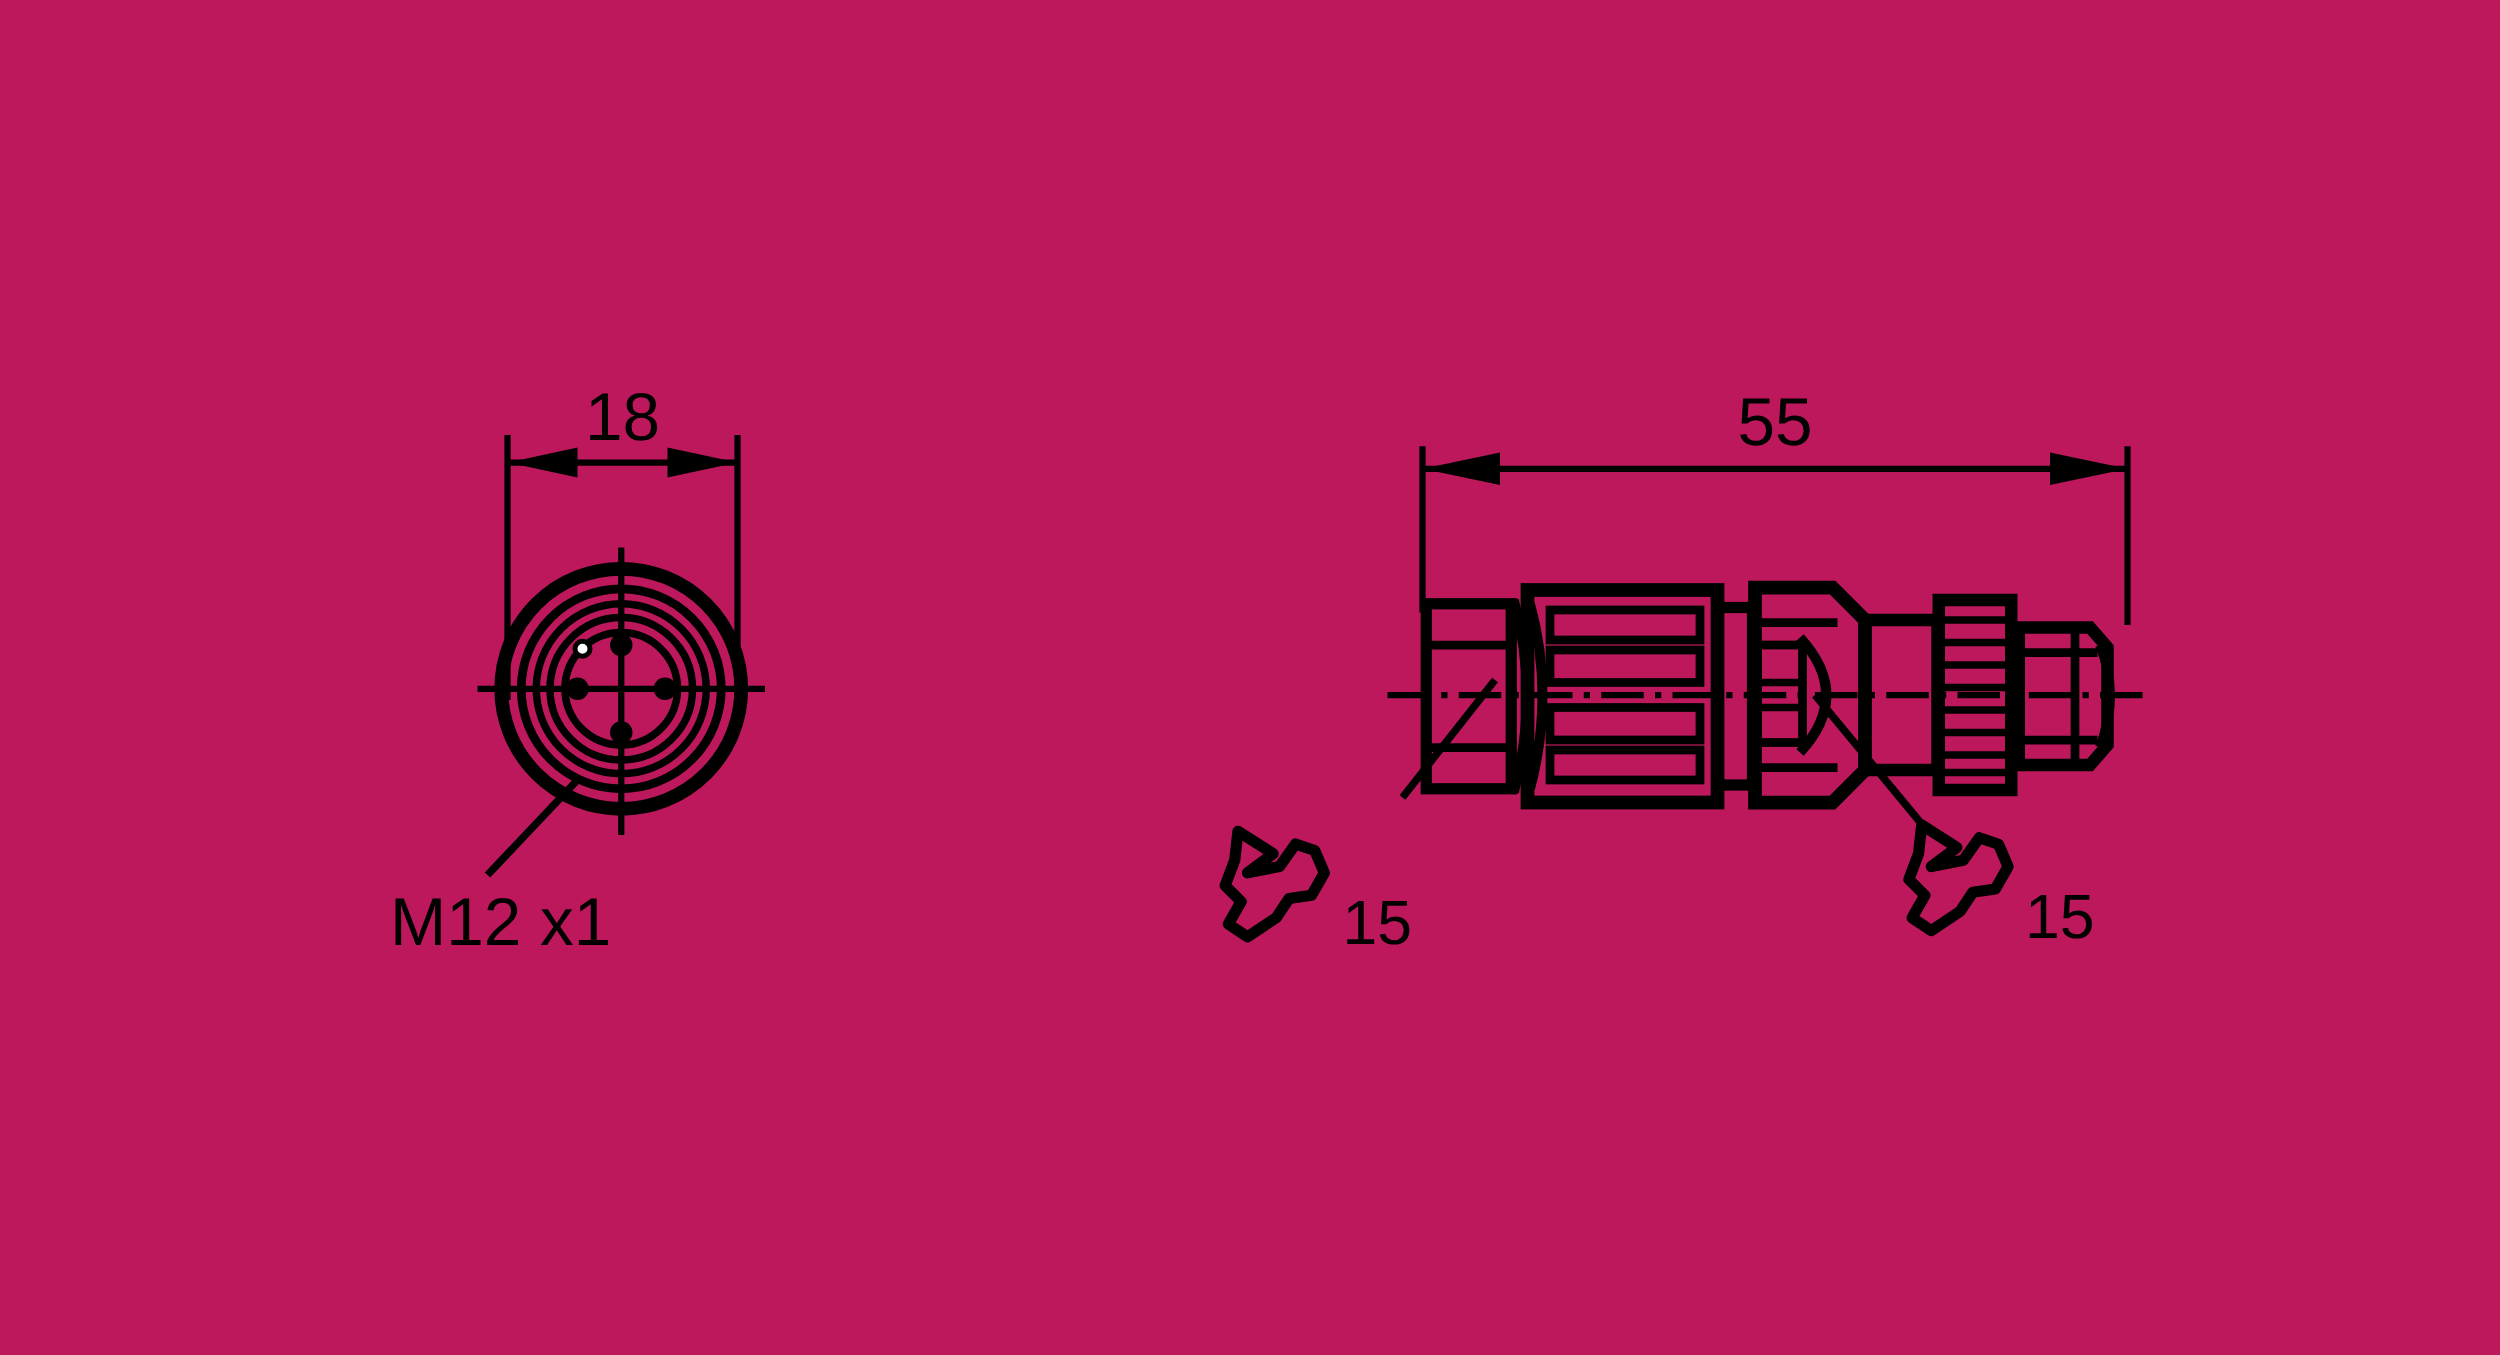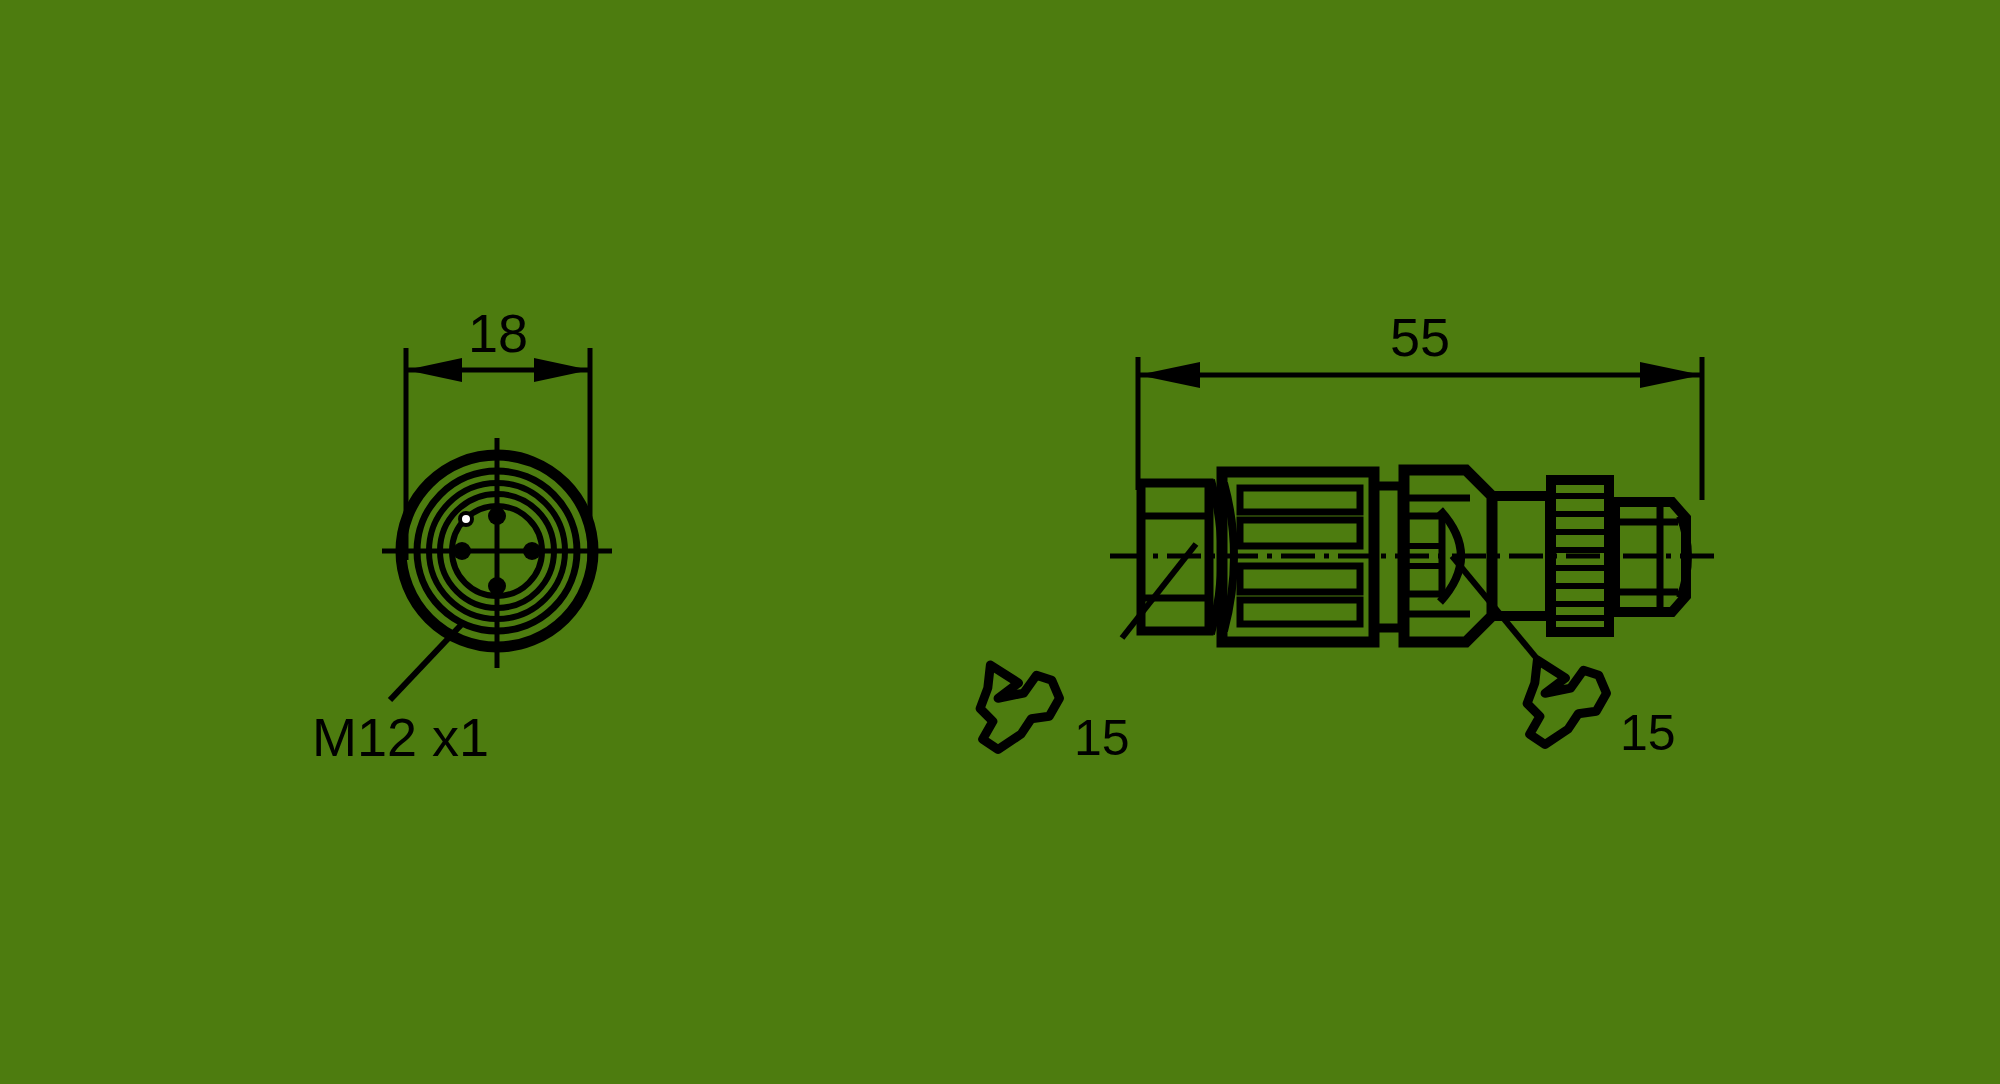--- a/index.html
+++ b/index.html
@@ -10,21 +10,21 @@
   body {
     width: 2000px;
     height: 1084px;
     font-family: "Liberation Sans", sans-serif;
     overflow: hidden;
   }
   #drawing-root {
     position: relative;
     width: 2000px;
     height: 1084px;
-    background: #4d7c0f;
+    background: #be185d;
   }
   svg.cad {
     position: absolute;
     left: 0;
     top: 0;
     width: 2000px;
     height: 1084px;
     display: block;
   }
   text {

